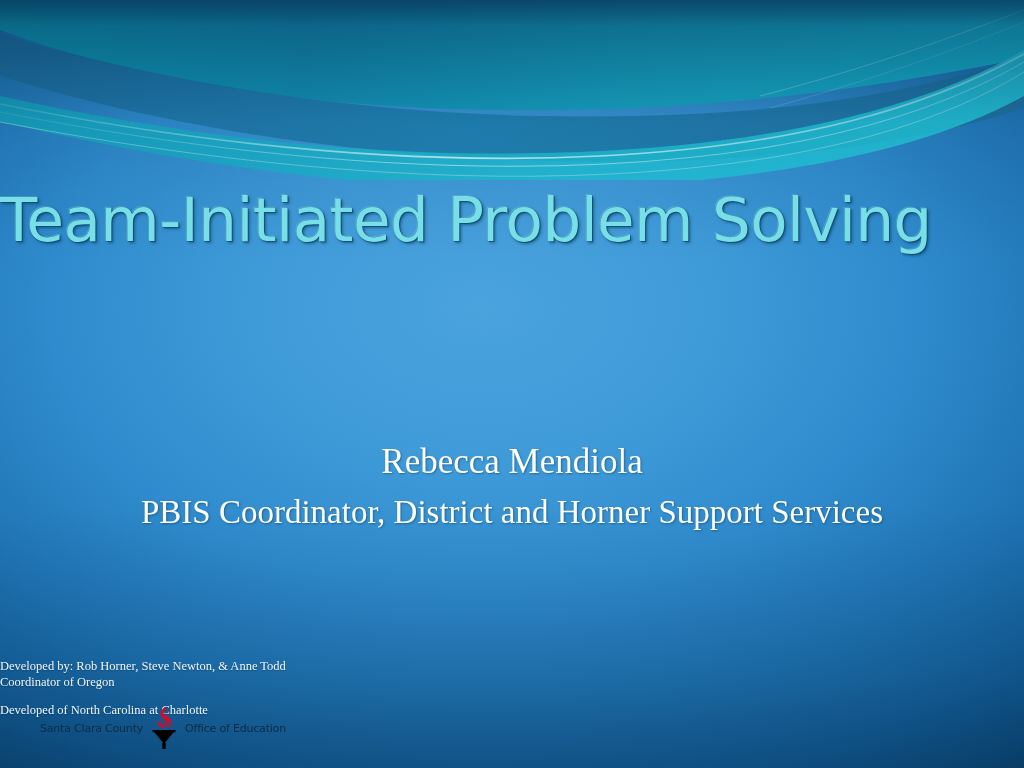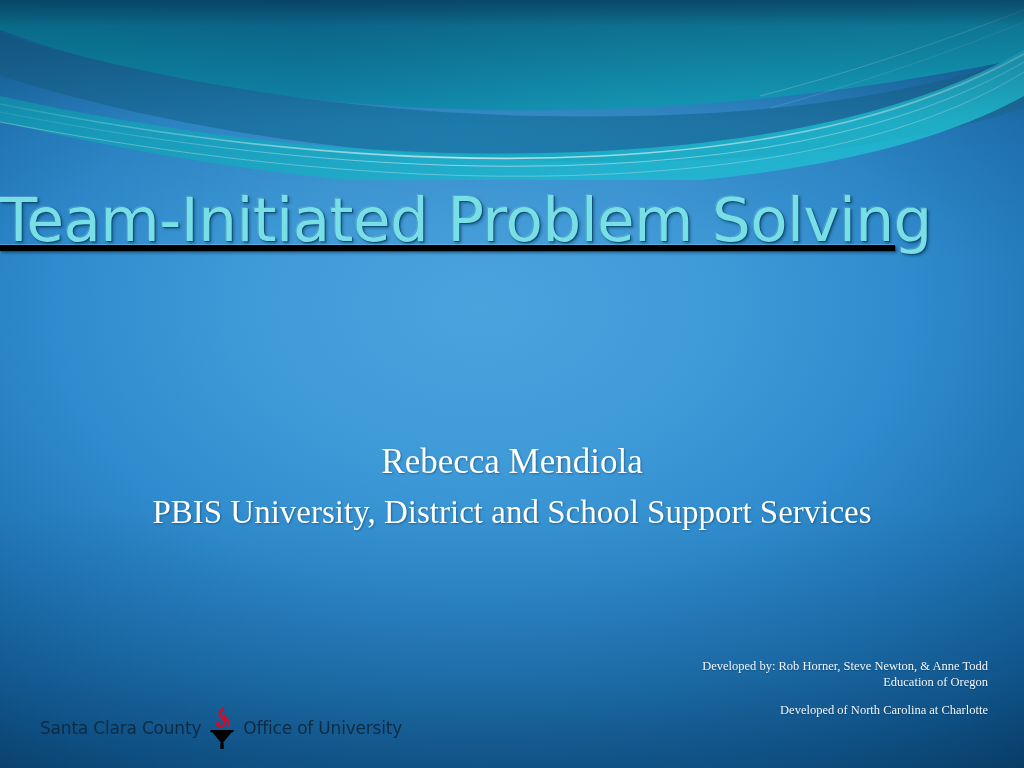--- a/index.html
+++ b/index.html
@@ -53,21 +53,20 @@
   }
   .wave-wrap svg { display: block; }
 
   
   .title-block {
     position: absolute;
     top: 186px;
     left: 0;
     width: 820px;
     text-align: right;
-    text-decoration: underline;
   }
   .title-line {
     font-family: "DejaVu Sans", sans-serif;
     font-size: 61px;
     line-height: 68px;
     font-weight: 400;
     letter-spacing: -0.5px;
     color: #79dfe6;
     text-shadow:
       0 0 1px rgba(10,70,110,0.85),
@@ -98,41 +97,41 @@
     text-shadow: 1px 1px 2px rgba(8,48,80,0.45);
     white-space: nowrap;
   }
 
   
   .credits-block {
     position: absolute;
     top: 659px;
     left: 0;
     width: 988px;
-    text-align: right;
+    text-align: left;
     color: #f2f7fb;
     font-family: "Liberation Serif", "DejaVu Serif", serif;
     font-size: 12.5px;
     line-height: 15.5px;
     text-shadow: 0 1px 1px rgba(8,48,80,0.5);
   }
   .credits-gap { height: 13px; }
 
   
   .logo {
     position: absolute;
     left: 40px;
     top: 706px;
     height: 44px;
     display: flex;
     align-items: center;
   }
   .logo-text {
     font-family: "DejaVu Sans", "Liberation Sans", sans-serif;
-    font-size: 17px;
+    font-size: 11px;
     letter-spacing: -0.2px;
     color: #0e2b44;
     white-space: nowrap;
   }
   .logo-torch {
     width: 34px;
     height: 44px;
     margin: 0 4px;
     position: relative;
   }
@@ -195,26 +194,26 @@
   </div>
 
   <div class="bg-vignette"></div>
 
   <div class="title-block">
     <div class="title-line">Team-Initiated Problem Solving</div>
   </div>
 
   <div class="subtitle-block">
     <div class="subtitle-name">Rebecca Mendiola</div>
-    <div class="subtitle-role">PBIS University, District and School Support Services</div>
+    <div class="subtitle-role">PBIS Coordinator, District and Horner Support Services</div>
   </div>
 
   <div class="credits-block">
     <div>Developed by: Rob Horner, Steve Newton, &amp; Anne Todd</div>
-    <div>Education of Oregon</div>
+    <div>Coordinator of Oregon</div>
     <div class="credits-gap"></div>
     <div>Developed of North Carolina at Charlotte</div>
   </div>
 
   <div class="logo">
     <span class="logo-text">Santa Clara County</span>
     <span class="logo-torch">
       <svg width="34" height="44" viewBox="0 0 34 44" xmlns="http://www.w3.org/2000/svg">
 
         <path d="M17.4,1.2 C14.3,4.0 13.0,6.6 13.6,9.0 C14.0,10.6 15.2,11.9 16.3,13.1
@@ -229,16 +228,16 @@
                  C24.9,15.2 23.5,12.8 21.3,10.5 C19.2,8.3 18.2,6.2 18.6,4.1
                  C18.7,3.2 19.0,2.3 19.4,1.4 C18.7,1.0 18.0,0.9 17.4,1.2 Z" fill="#c8102e"></path>
 
         <path d="M5.5,24.0 L28.5,24.0 L17.0,38.0 Z" fill="#000000"></path>
 
         <rect x="5.5" y="24.0" width="23" height="2.2" fill="#000000"></rect>
 
         <rect x="15.3" y="37.0" width="3.4" height="6.0" fill="#000000"></rect>
       </svg>
     </span>
-    <span class="logo-text">Office of University</span>
+    <span class="logo-text">Office of Education</span>
   </div>
 
 </div>
 
 </body></html>

